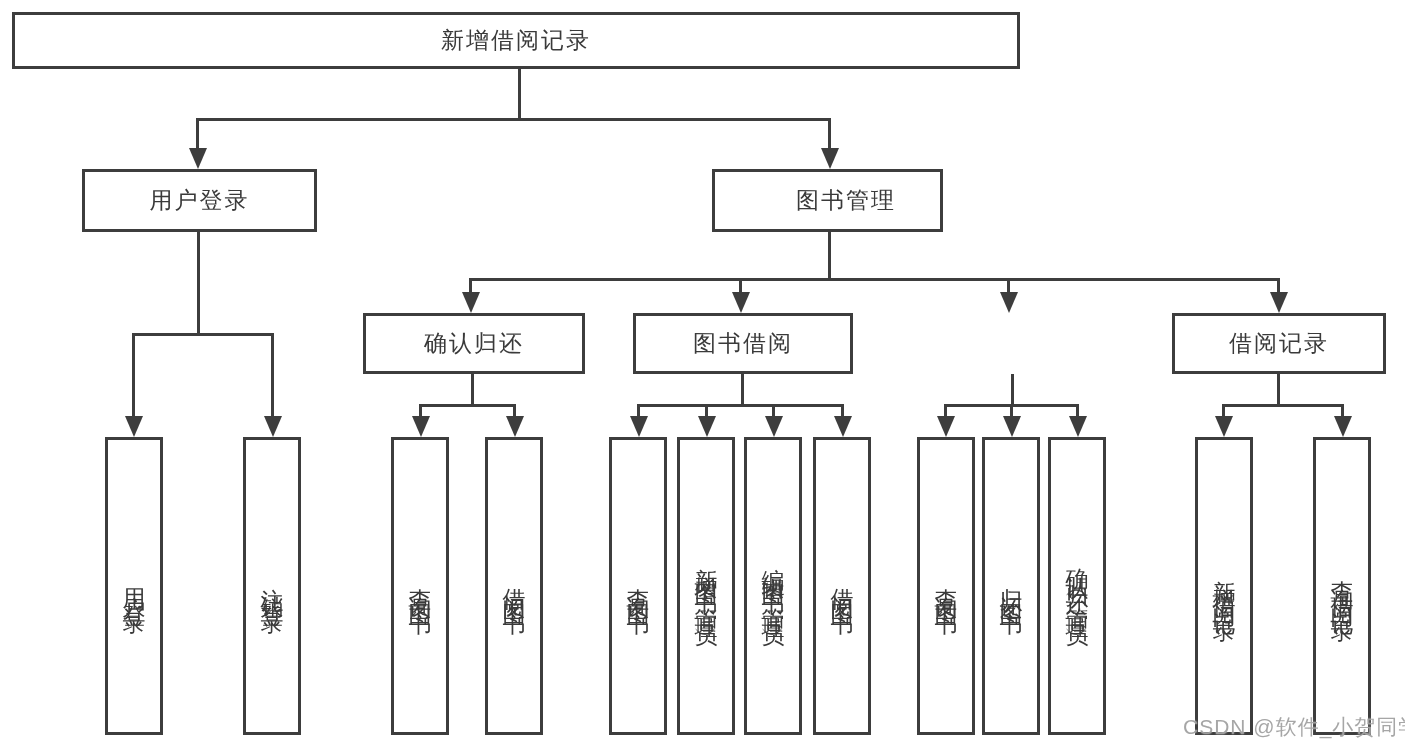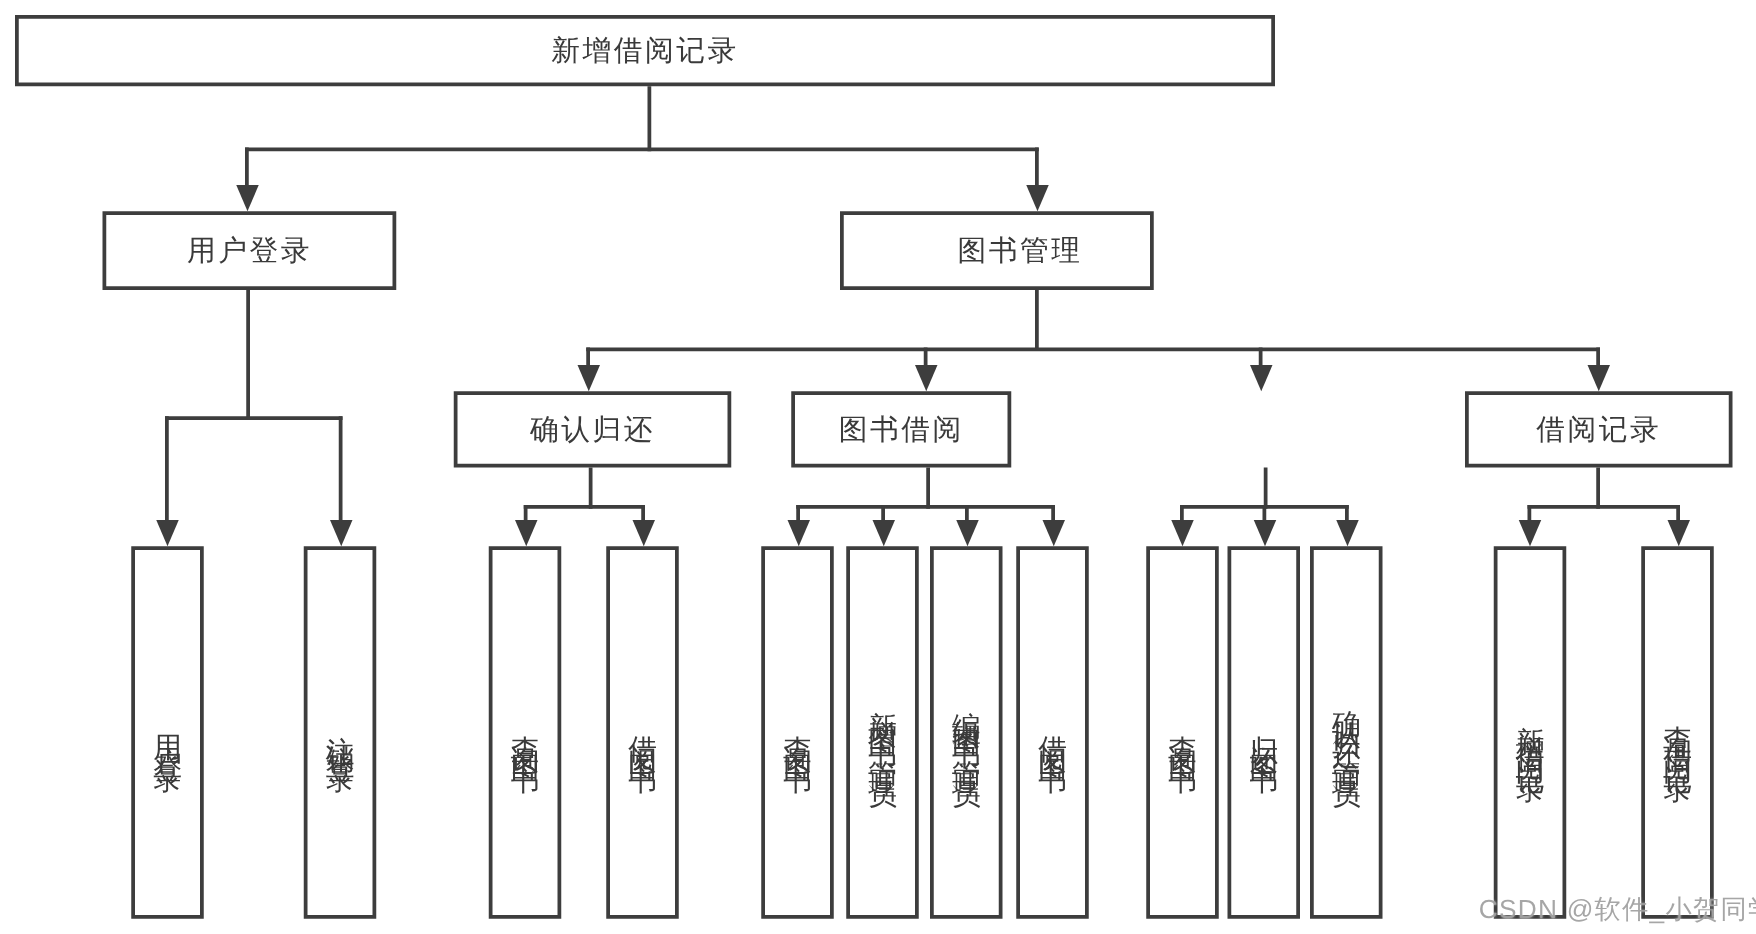--- a/index.html
+++ b/index.html
@@ -56,29 +56,29 @@
 <div id="canvas">
 
   <div class="box" style="left:12px;top:12px;width:1008px;height:57px;">
     <span>新增借阅记录</span>
   </div>
 
   <div class="box" style="left:82px;top:169px;width:235px;height:63px;">
     <span>用户登录</span>
   </div>
 
-  <div class="box" style="left:672px;top:169px;width:251px;height:63px;padding-left:37px;">
+  <div class="box" style="left:712px;top:169px;width:231px;height:63px;padding-left:37px;">
     <span>图书管理</span>
   </div>
 
   <div class="box" style="left:363px;top:313px;width:222px;height:61px;">
     <span>确认归还</span>
   </div>
 
-  <div class="box" style="left:633px;top:313px;width:176px;height:61px;">
+  <div class="box" style="left:633px;top:313px;width:220px;height:61px;">
     <span>图书借阅</span>
   </div>
 
 
   <div class="box" style="left:1172px;top:313px;width:214px;height:61px;">
     <span>借阅记录</span>
   </div>
 
   <div class="box leaf" style="left:105px;top:437px;width:58px;height:298px;">
     <span class="vtext">用户登录</span>

